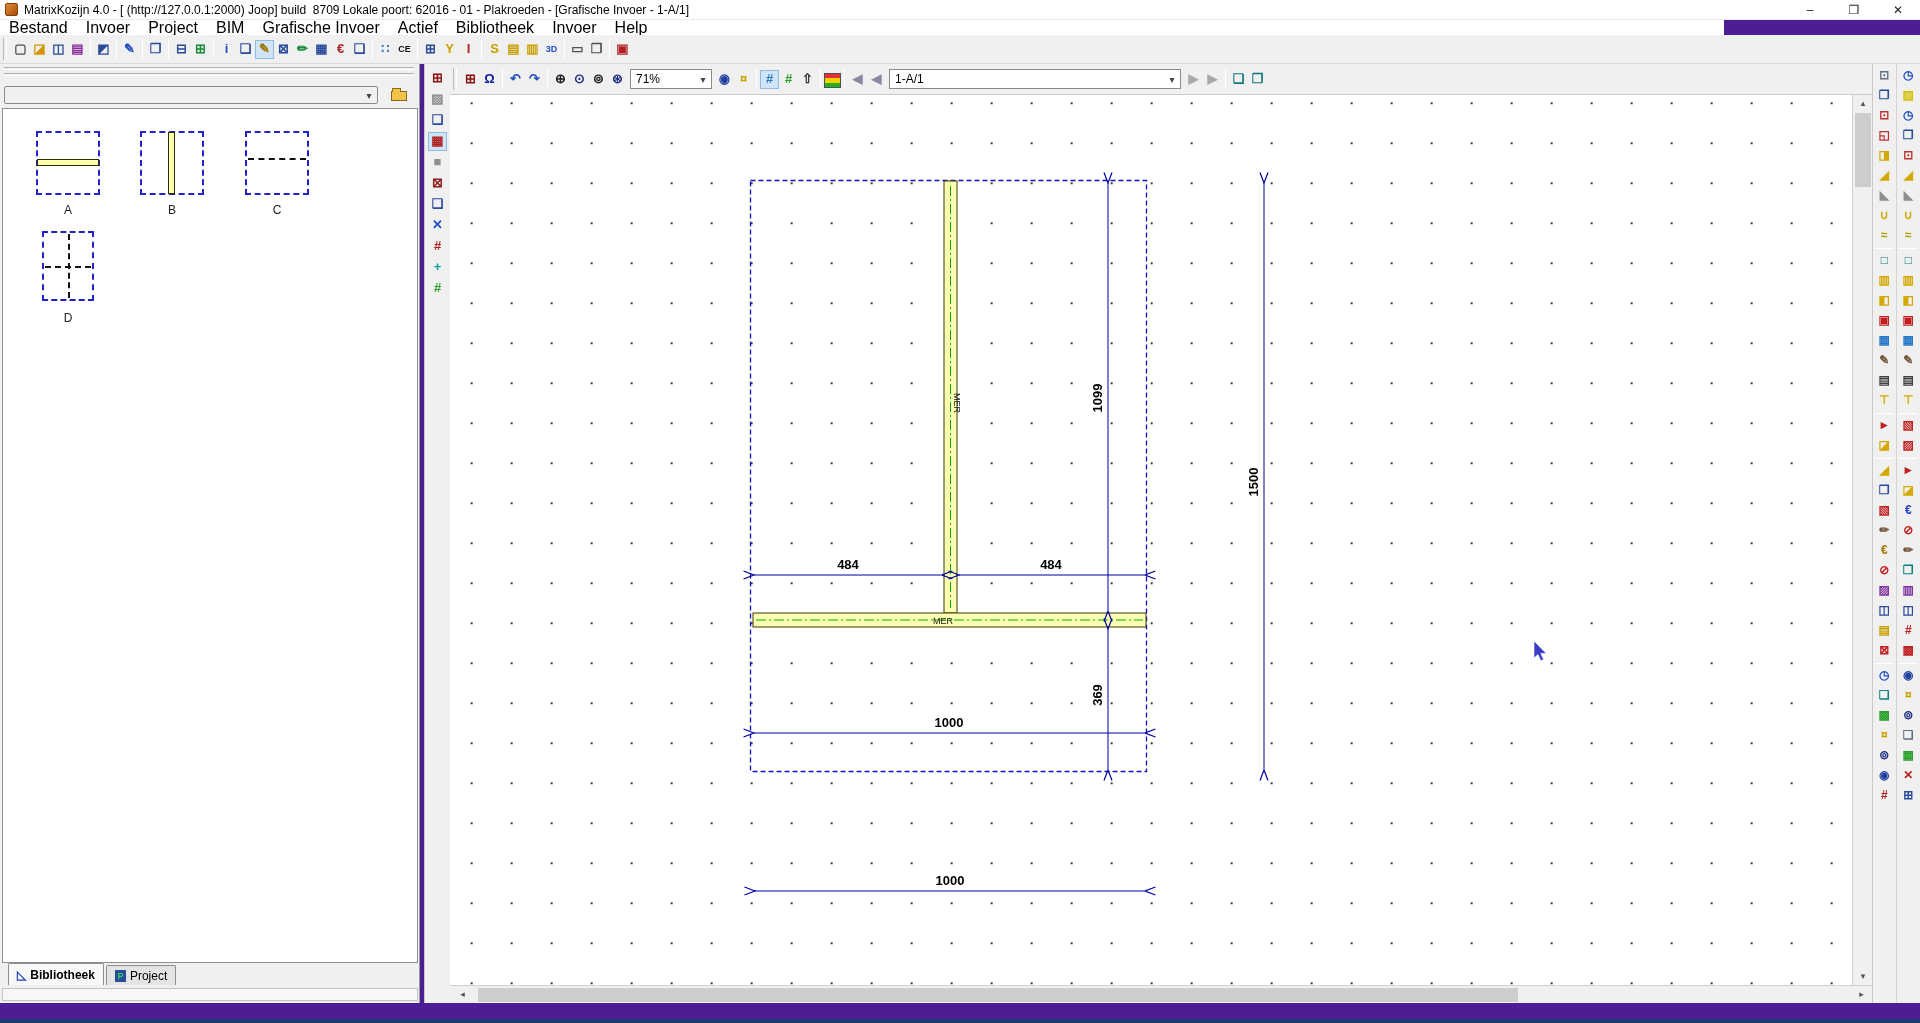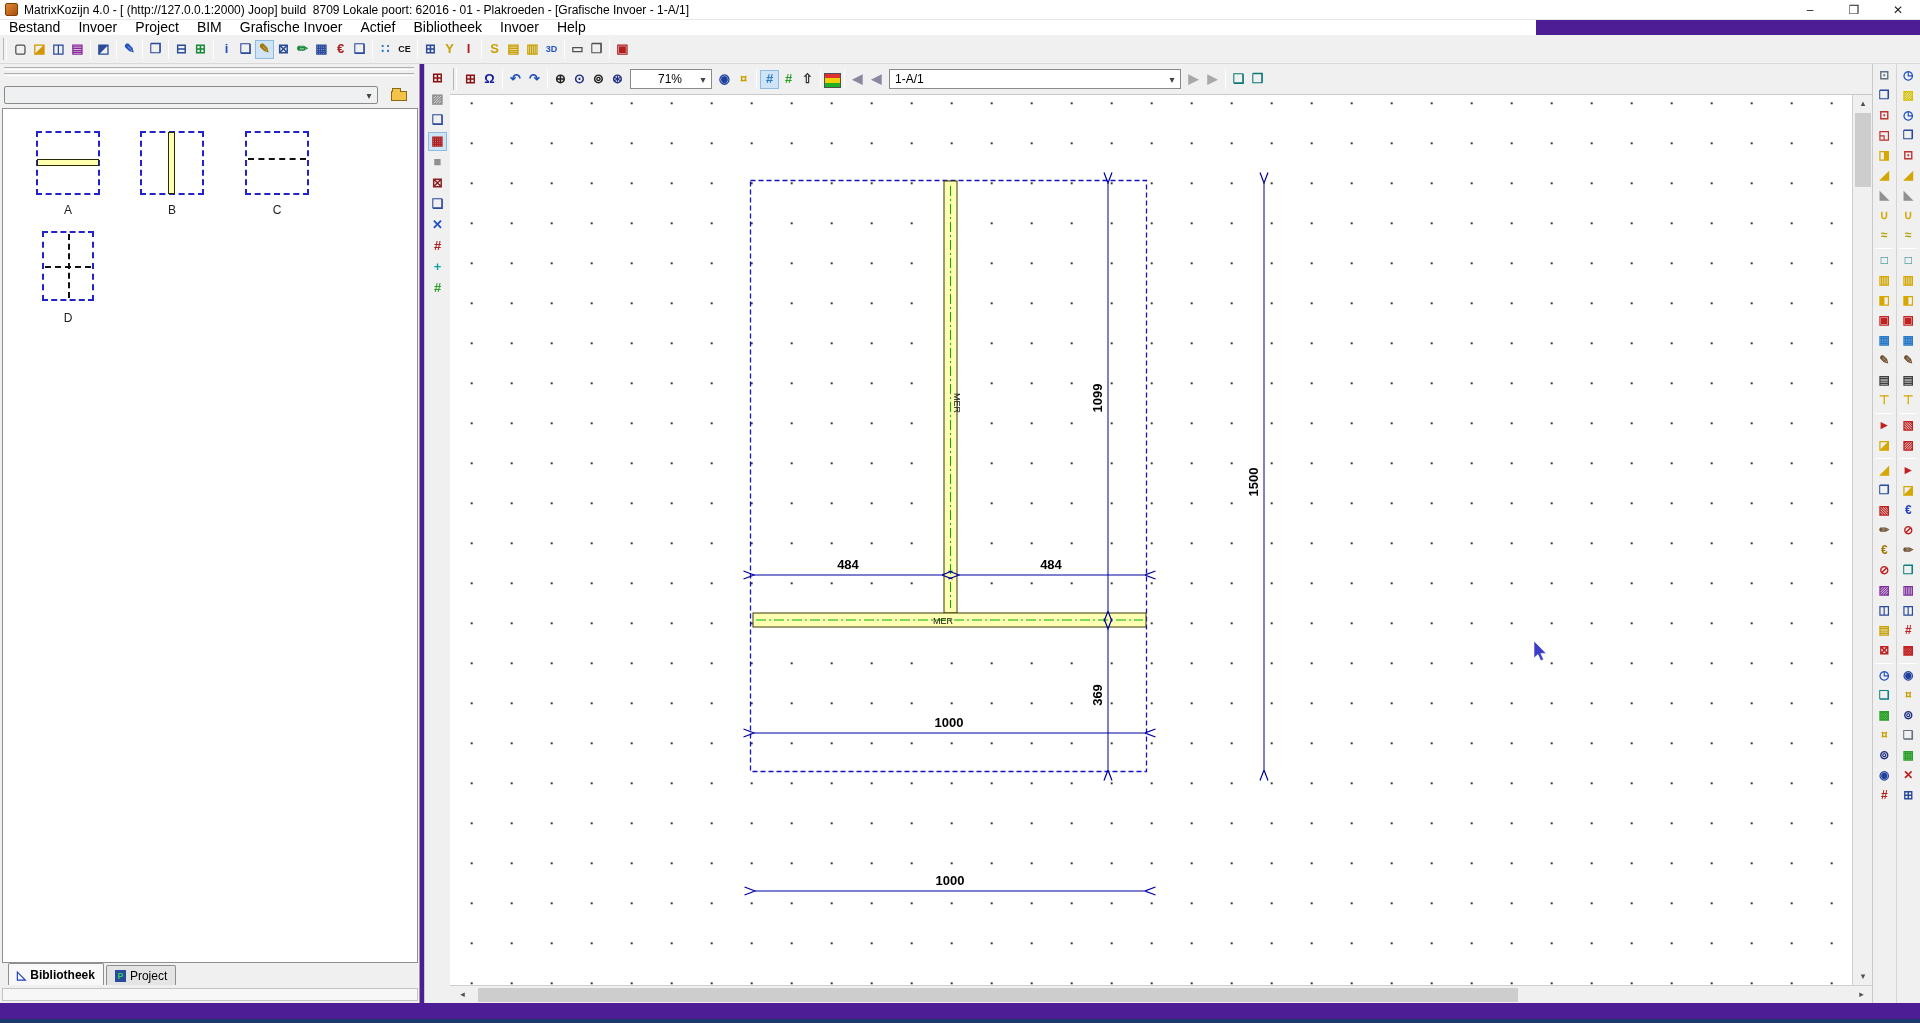--- a/index.html
+++ b/index.html
@@ -7,39 +7,39 @@
   body { font-family:"Liberation Sans", sans-serif; background:#f0f0f0; position:relative; }
   #app { position:absolute; left:0; top:0; width:1920px; height:1023px; background:#4c1d95; overflow:hidden; }
 
   
   #titlebar { position:absolute; left:0; top:0; width:1920px; height:20px; background:#ffffff; display:flex; align-items:center; border-bottom:1px solid #e8e8e8; }
   #app-icon { width:13px; height:13px; margin:0 6px 0 5px; background:linear-gradient(135deg,#e08830,#a85010); border:1px solid #804000; border-radius:2px; }
   #title-text { font-size:12px; color:#000; white-space:pre; }
   #win-controls { position:absolute; right:0; top:0; height:20px; display:flex; }
   .winbtn { width:44px; height:20px; font-size:12px; color:#222; display:flex; align-items:center; justify-content:center; }
 
-  #menubar { position:absolute; left:0; top:20px; width:1536px; height:15px; background:#ffffff; display:flex; font-size:14px; }
+  #menubar { position:absolute; left:0; top:20px; width:1724px; height:15px; background:#ffffff; display:flex; font-size:16px; }
   .menu-item { padding:0 9px; height:15px; line-height:15px; color:#000; }
 
   
   #maintoolbar { position:absolute; left:0; top:35px; width:1920px; height:29px; background:#f0f0f0; border-bottom:1px solid #d9d9d9; display:flex; align-items:center; padding-left:2px; }
   .gripper { width:4px; height:22px; border-left:1px solid #b8b8b8; border-right:1px solid #ffffff; margin:0 4px 0 1px; }
   .tbicon { width:19px; height:19px; line-height:18px; text-align:center; font-size:13px; font-weight:bold; display:inline-block; flex:0 0 auto; cursor:default; }
   .tbicon.txt { font-size:9px; letter-spacing:0; }
   .tbicon.on { background:#cfe4f7; border:1px solid #8fbbe0; line-height:16px; }
   .vsep { width:1px; height:20px; background:#b4b4b4; border-right:1px solid #ffffff; margin:0 3px; flex:0 0 auto; }
   .hsep { height:1px; width:18px; background:#b4b4b4; border-bottom:1px solid #ffffff; margin:2px 0; }
   .rainbow { width:17px; height:15px; margin-top:2px; border:1px solid #505050;
     background:linear-gradient(180deg,#e03030 0%,#e03030 33%,#f0d000 33%,#f0d000 66%,#20b020 66%,#20b020 100%); }
 
   #row2 { position:absolute; left:450px; top:64px; width:1422px; height:31px; background:#f0f0f0; border-bottom:1px solid #c9c9c9; display:flex; align-items:center; padding-left:2px; }
   .combo { height:20px; background:#ffffff; border:1px solid #8a8a8a; display:flex; align-items:center; font-size:12px; flex:0 0 auto; margin:0 3px; }
   .combo-val { flex:1; padding-left:5px; color:#000; white-space:nowrap; overflow:hidden; }
   .combo-arrow { width:16px; text-align:center; color:#444; font-size:10px; }
-  #zoom-combo { width:82px;padding-left:22px; }
+  #zoom-combo { width:82px; }
   #view-combo { width:292px; }
 
   #leftstrip { position:absolute; left:424px; top:64px; width:26px; height:939px; background:#f0f0f0; border-left:1px solid #c9c9c9; display:flex; flex-direction:column; align-items:center; padding-top:5px; }
   #leftstrip .tbicon { margin-bottom:2px; }
 
   #rightcols { position:absolute; left:1872px; top:64px; width:48px; height:939px; background:#f0f0f0; border-left:1px solid #c9c9c9; display:flex; }
   .rcol { width:24px; display:flex; flex-direction:column; align-items:center; padding-top:2px; overflow:hidden; }
   .rcol .tbicon { width:20px; height:19px; line-height:18px; font-size:12px; margin-bottom:1px; }
 
   

